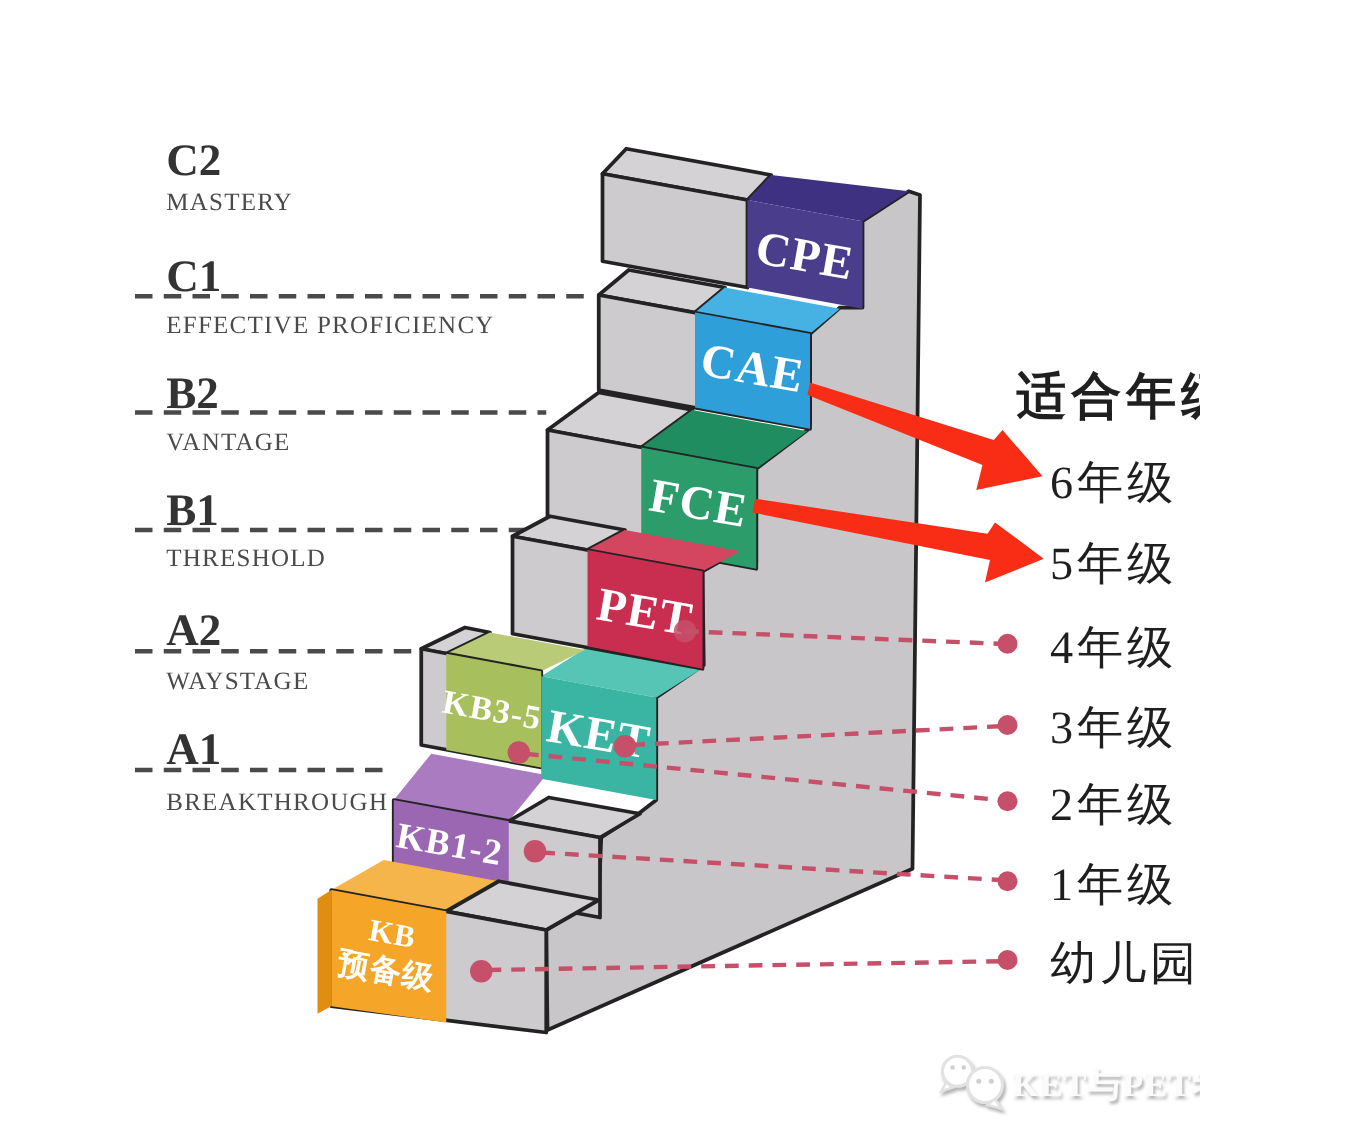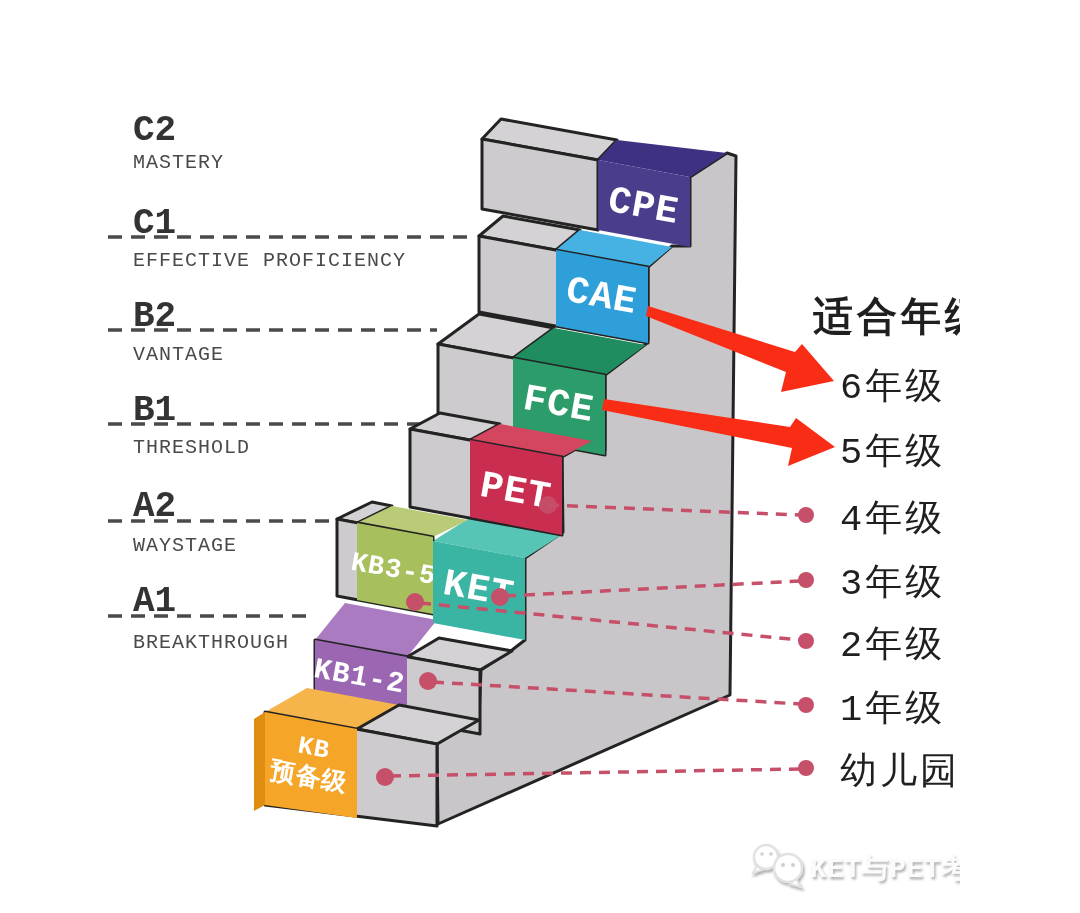--- a/index.html
+++ b/index.html
@@ -1,17 +1,17 @@
 <!DOCTYPE html>
 <html><head>
 <meta charset="utf-8">
 <style>
   html,body{margin:0;padding:0;background:#ffffff;}
   #stage{position:relative;width:960px;height:913px;background:#ffffff;overflow:hidden;
-         font-family:Liberation Mono, monospace;border-radius:31px;}
+         font-family:Liberation Serif, serif;border-radius:31px;}
   svg{position:absolute;left:0;top:0;}
   .ink{stroke:#232323;stroke-width:3;stroke-linejoin:round;}
   .noink{stroke:none;}
   .cefr-code{font-weight:bold;font-size:36px;}
   .cefr-name{font-size:20px;letter-spacing:1px;}
   .cube-label{font-weight:bold;fill:#ffffff;letter-spacing:1px;}
   .grade-label{font-size:37px;letter-spacing:3px;}
   .grade-header{font-size:40px;font-weight:bold;letter-spacing:4px;}
   .pink-dash{stroke-dasharray:11 8;stroke-width:3.5;fill:none;}
   .level-dash{stroke-dasharray:14 9;stroke-width:3.5;fill:none;}

